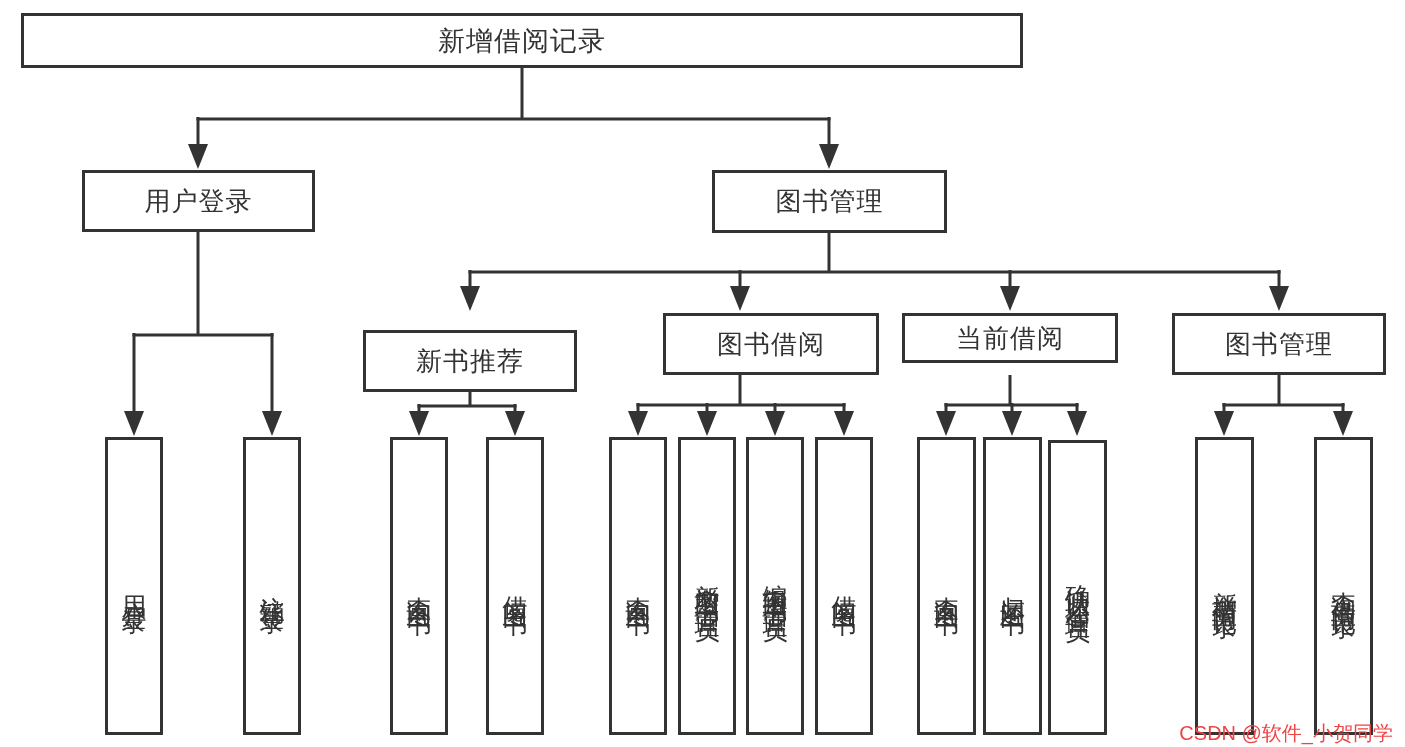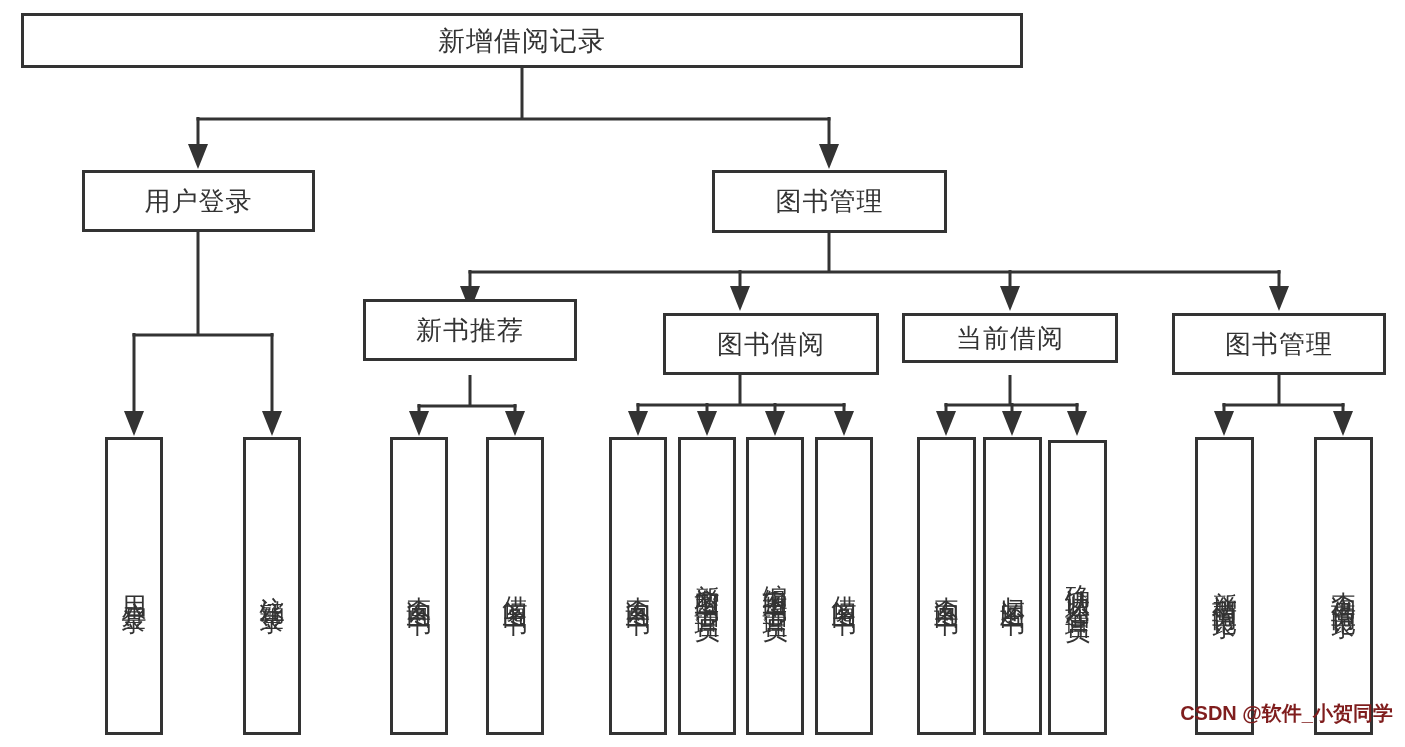--- a/index.html
+++ b/index.html
@@ -34,26 +34,25 @@
   .vnode .vtext {
     writing-mode: vertical-rl;
     text-orientation: mixed;
     letter-spacing: 5px;
     line-height: 1;
     white-space: nowrap;
   }
   .watermark {
     position: absolute;
     right: 12px;
-    bottom: 20px;
+    bottom: 0;
     font-size: 20px;
-    color: #7f1d1d;
+    color: #ef4444;
     z-index: 3;
     white-space: nowrap;
-    font-weight: bold;
   }
 </style>
 </head>
 <body>
 
 <div class="canvas">
 
   <svg class="connectors" width="1405" height="747" viewBox="0 0 1405 747" xmlns="http://www.w3.org/2000/svg">
     <g stroke="#333333" stroke-width="3" fill="none">
 
@@ -131,21 +130,21 @@
     <span>新增借阅记录</span>
   </div>
 
   <div class="node hnode" style="left:82px; top:170px; width:233px; height:62px;">
     <span>用户登录</span>
   </div>
   <div class="node hnode" style="left:712px; top:170px; width:235px; height:63px;">
     <span>图书管理</span>
   </div>
 
-  <div class="node hnode" style="left:363px; top:299px; width:214px; height:62px;">
+  <div class="node hnode" style="left:363px; top:330px; width:214px; height:62px;">
     <span>新书推荐</span>
   </div>
   <div class="node hnode" style="left:632px; top:313px; width:216px; height:62px;margin-left:31px;">
     <span>图书借阅</span>
   </div>
   <div class="node hnode" style="left:902px; top:313px; width:216px; height:50px;">
     <span>当前借阅</span>
   </div>
   <div class="node hnode" style="left:1172px; top:313px; width:214px; height:62px;">
     <span>图书管理</span>

